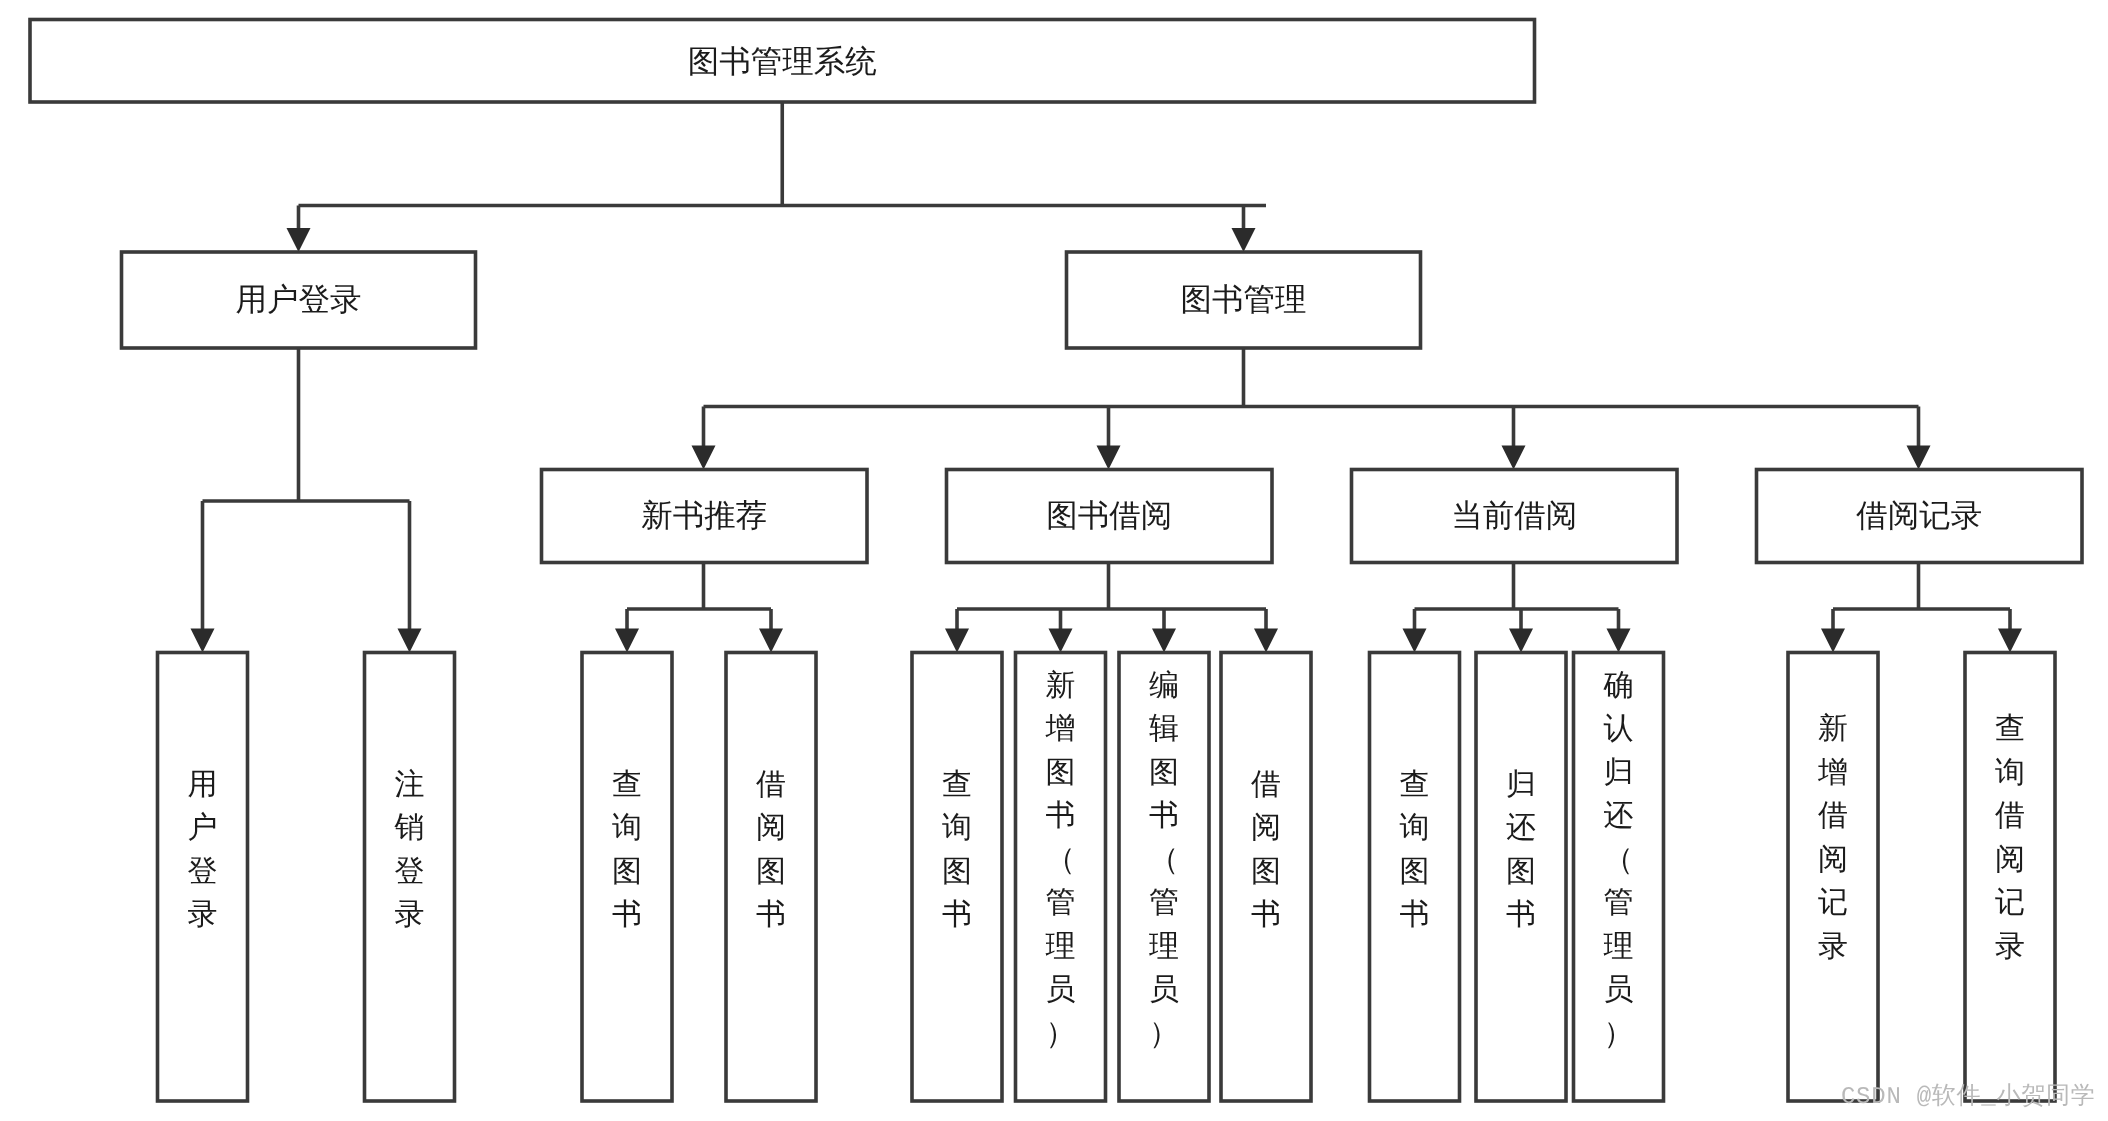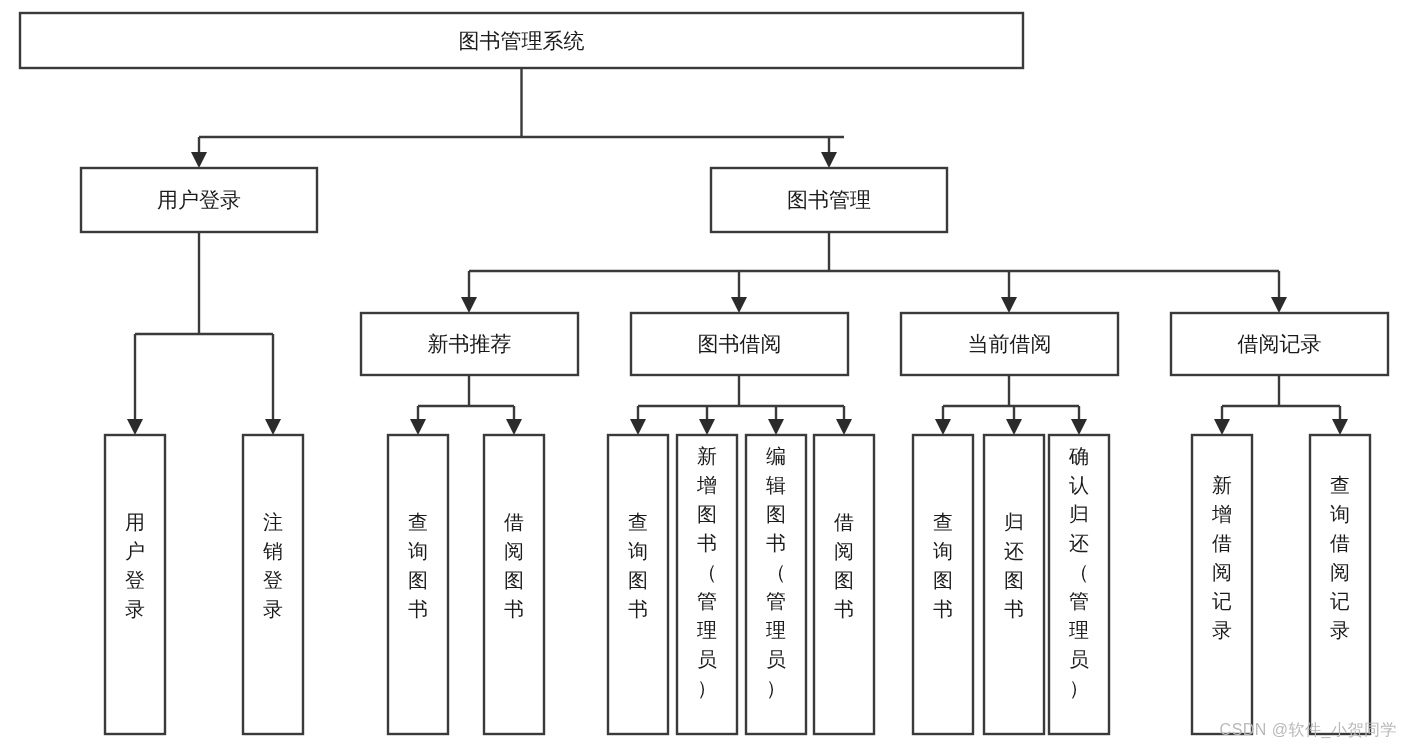--- a/index.html
+++ b/index.html
@@ -52,21 +52,21 @@
     stroke-linecap: butt;
   }
   .arrow-head {
     fill: #2b2b2b;
     stroke: none;
   }
   .watermark {
     position: absolute;
     right: 8px;
     bottom: 6px;
-    font-family: Liberation Sans, sans-serif;
+    font-family: Liberation Mono, monospace;
     font-size: 16px;
     color: #b9b9b9;
     letter-spacing: 0.5px;
     white-space: nowrap;
     user-select: none;
   }
 </style>
 </head>
 <body>
 

